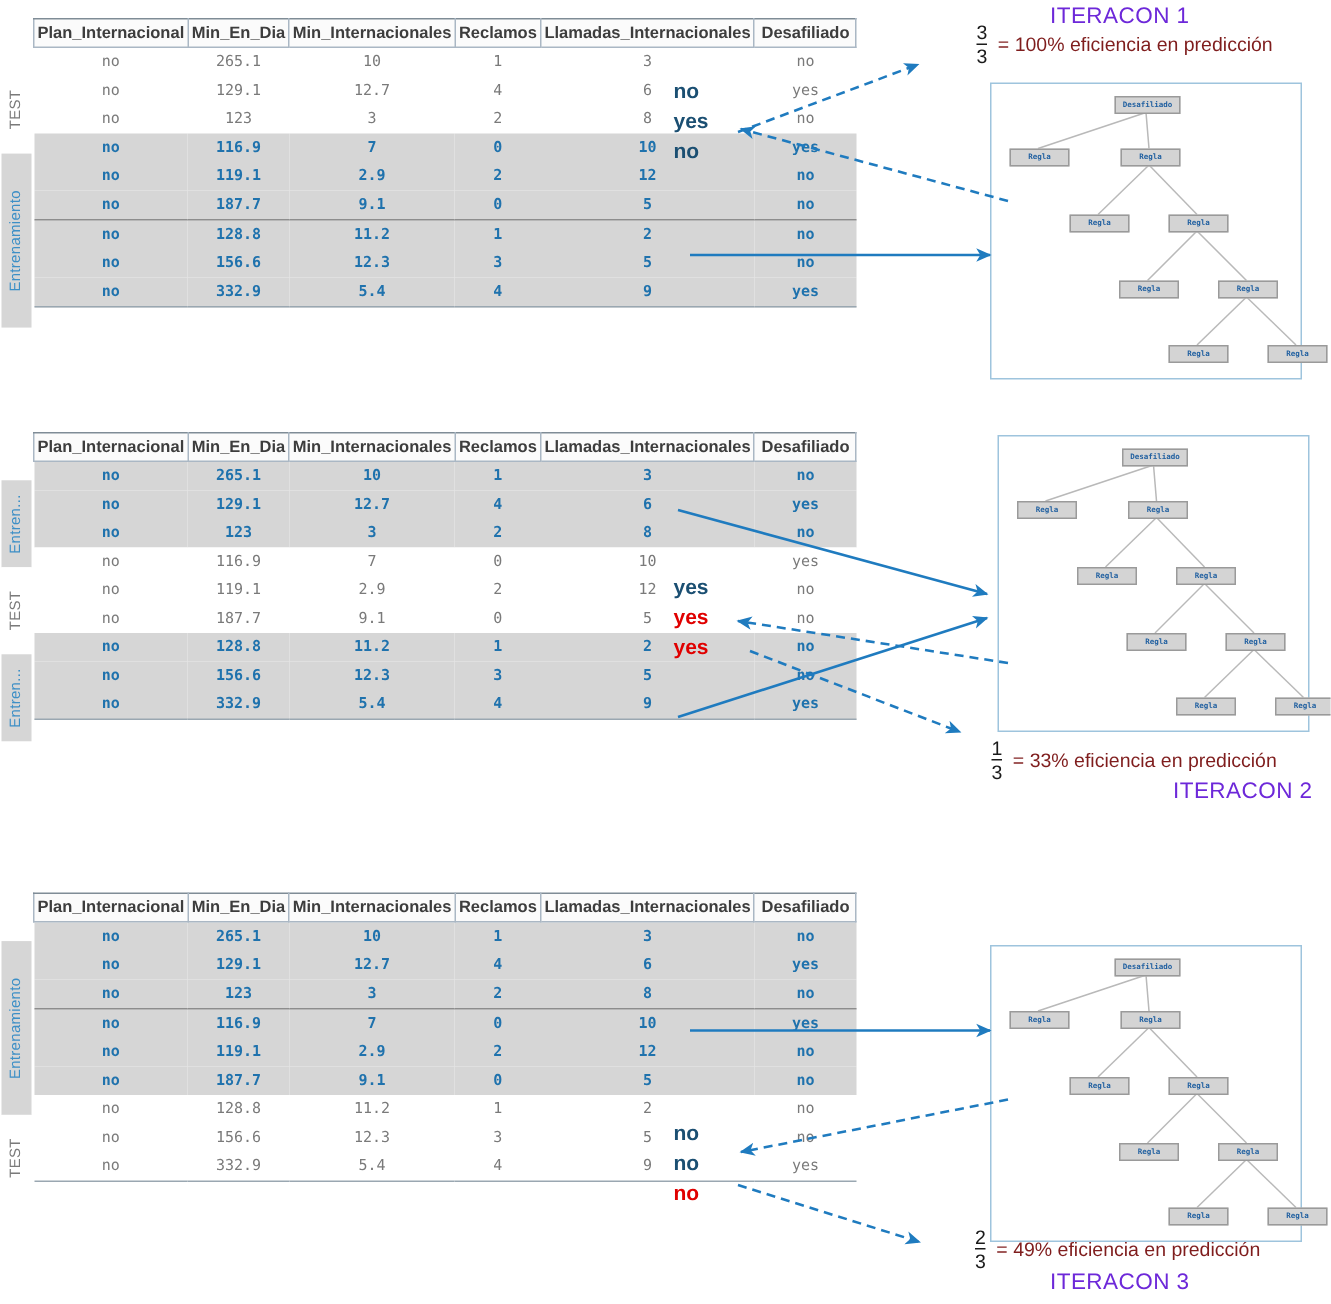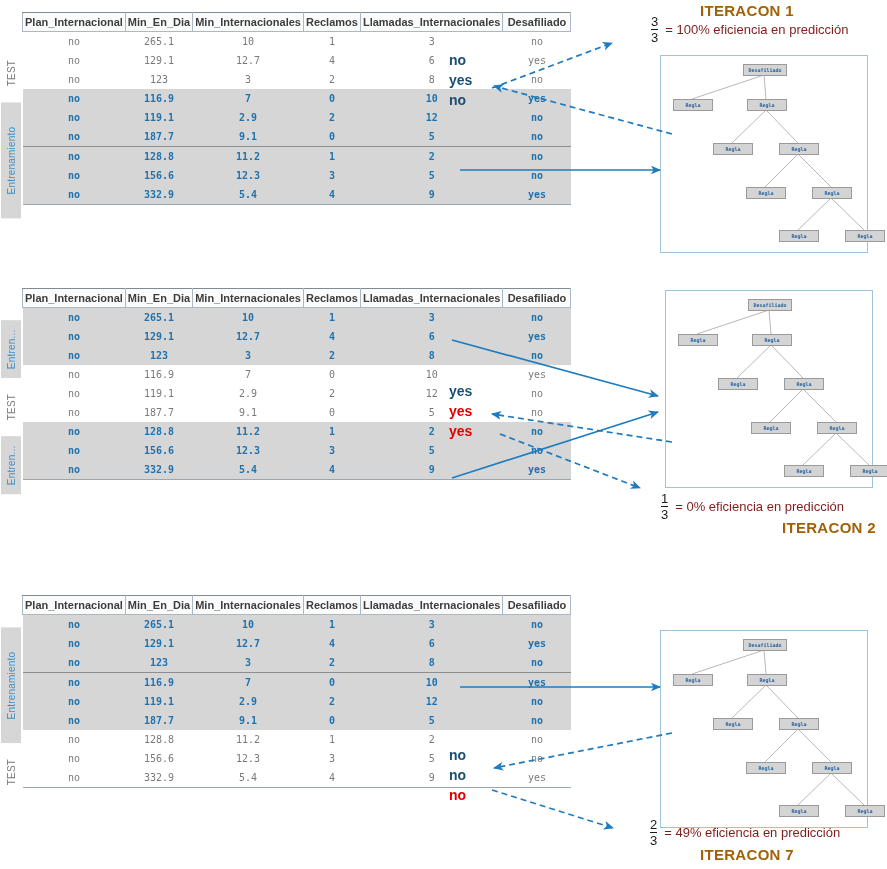--- a/index.html
+++ b/index.html
@@ -54,21 +54,21 @@
     color:#1f5fa0;font-family:"DejaVu Sans Mono", monospace;
     font-size:5px;font-weight:bold;text-align:center;line-height:10px;
     height:10px;letter-spacing:0px;
   }
   .node.root{width:42px;}
   .node.rule{width:38px;}
   .tree svg{position:absolute;left:0;top:0;}
 
   
   .iter-title{
-    position:absolute;font-size:15px;font-weight:bold;color:#a16207;
+    position:absolute;font-size:15px;font-weight:normal;color:#6d28d9;
     letter-spacing:0.3px;white-space:nowrap;
   }
   .effic{position:absolute;white-space:nowrap;display:flex;align-items:center;}
   .frac{display:inline-block;text-align:center;font-size:13px;color:#1a1a1a;
         line-height:13px;padding:0 3px;}
   .frac .num{display:block;}
   .frac .bar{display:block;border-top:1.3px solid #1a1a1a;margin:1px 0;}
   .frac .den{display:block;}
   .effic .txt{font-size:13px;color:#7f1d1d;margin-left:4px;}
 
@@ -90,35 +90,35 @@
   </div>
 </div>
 
 <div class="block" style="top:0;">
   <div class="effic" style="left:658px;top:492px;">
     <span class="frac">
       <span class="num">1</span>
       <span class="bar"></span>
       <span class="den">3</span>
     </span>
-    <span class="txt">= 0% eficiencia en predicción</span>
+    <span class="txt">= 33% eficiencia en predicción</span>
   </div>
   <div class="iter-title" style="left:740px;top:519px;margin-left:42px;">ITERACON 2</div>
 </div>
 
 <div class="block" style="top:0;">
   <div class="effic" style="left:647px;top:818px;">
     <span class="frac">
       <span class="num">2</span>
       <span class="bar"></span>
       <span class="den">3</span>
     </span>
     <span class="txt">= 49% eficiencia en predicción</span>
   </div>
-  <div class="iter-title" style="left:700px;top:846px;">ITERACON 7</div>
+  <div class="iter-title" style="left:700px;top:846px;">ITERACON 3</div>
 </div>
 
 <div id="dyn">
     <div class="tbl-wrap" style="left: 22px; top: 12px;">
       <table class="data">
         <colgroup>
           <col class="colA">
           <col class="colB">
           <col class="colC">
           <col class="colD">

